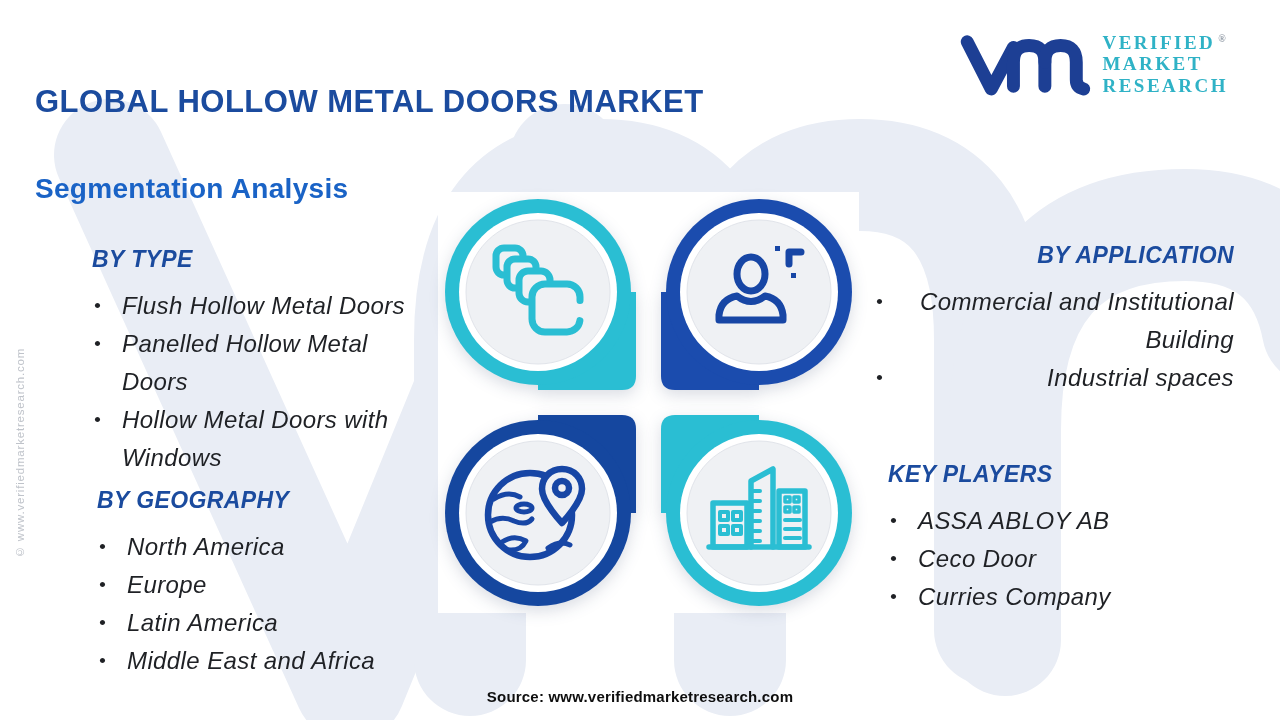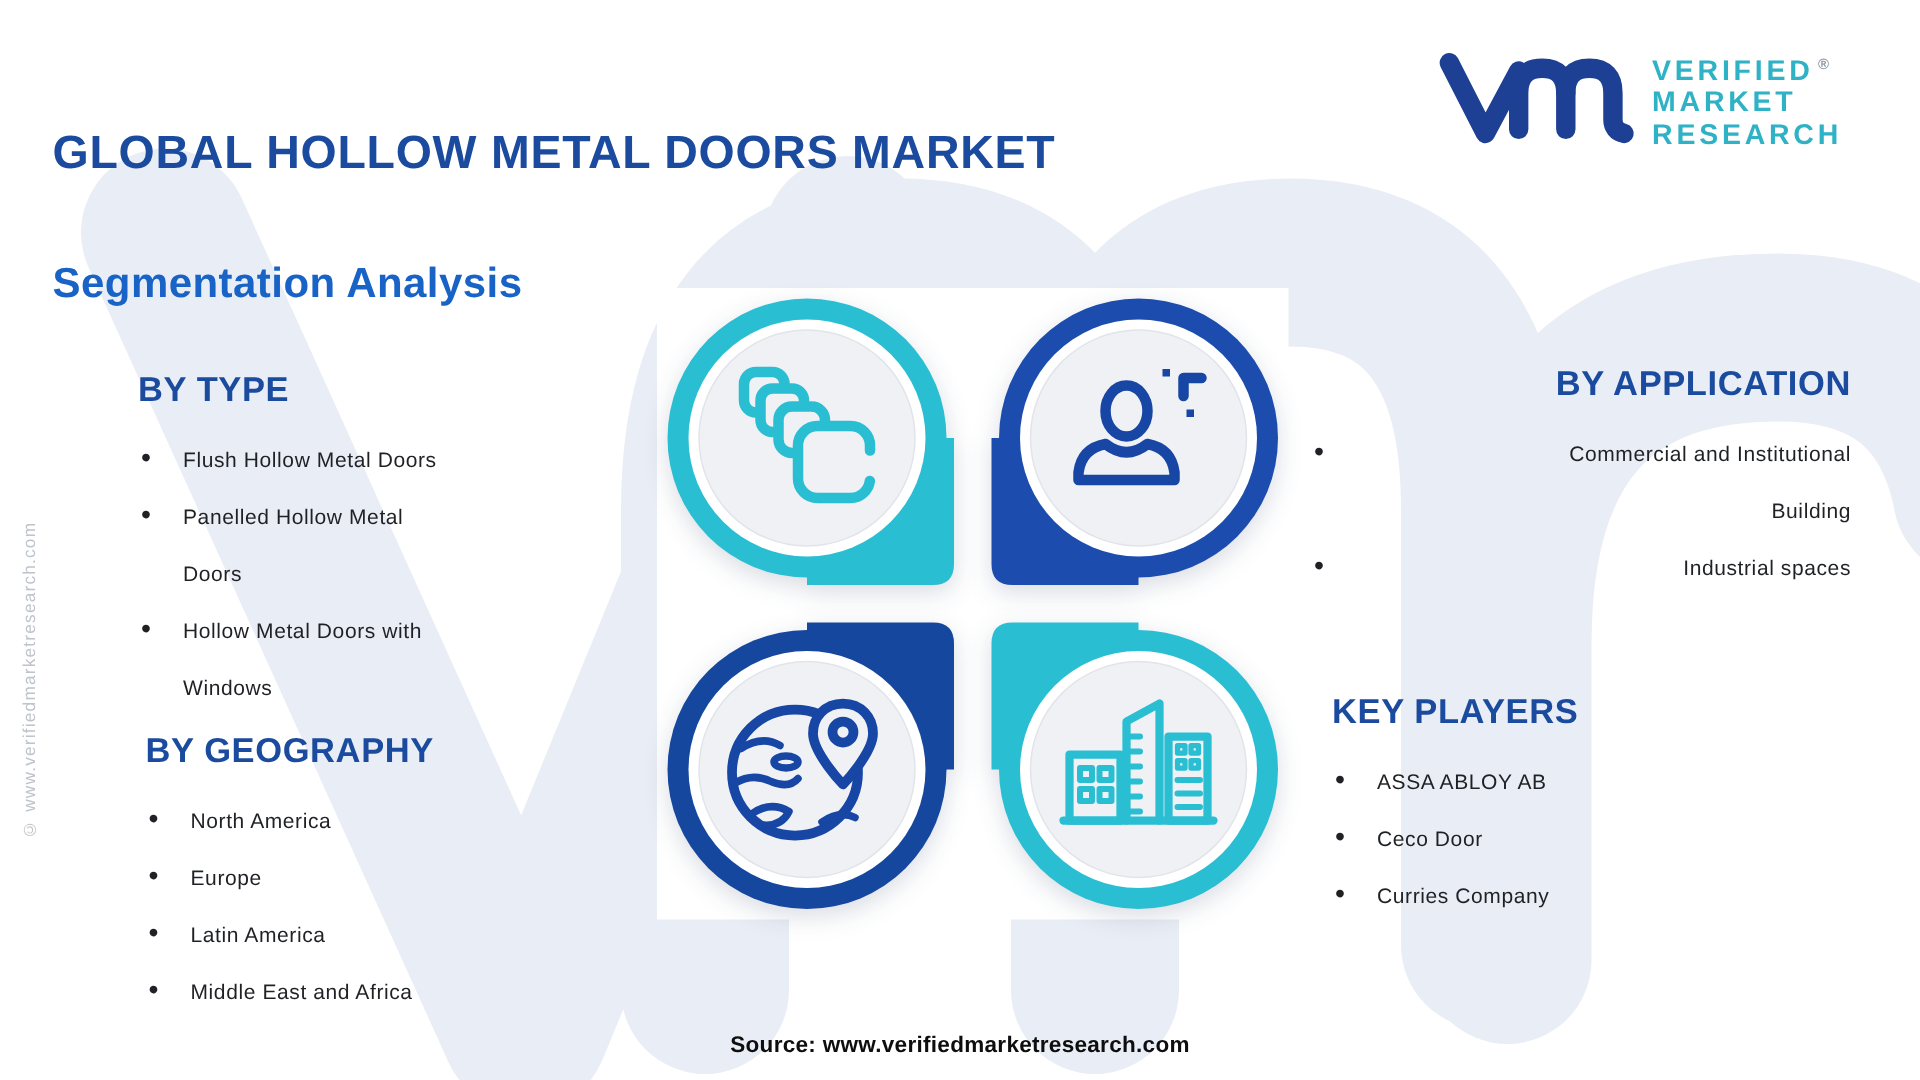--- a/index.html
+++ b/index.html
@@ -6,41 +6,41 @@
   .canvas{
     position:relative;width:1280px;height:720px;overflow:hidden;background:#ffffff;
     font-family:"Liberation Sans",sans-serif;
   }
   .watermark{position:absolute;left:0;top:0;z-index:0;}
   
   .page-title{
     position:absolute;left:35px;top:84px;z-index:3;margin:0;
     font-size:31px;font-weight:800;letter-spacing:.5px;color:var(--heading_blue,#1b4b9e);
   }
-  .logo{position:absolute;right:52px;top:27px;z-index:3;display:flex;align-items:flex-end;}
+  .logo{position:absolute;right:52px;top:27px;z-index:3;display:flex;align-items:center;font-family:Liberation Serif, serif;}
   .logo-mark{width:134px;height:74px;flex:0 0 auto;}
   .logo-text{margin-left:10px;line-height:1.12;}
   .logo-line{
     font-size:19px;font-weight:800;letter-spacing:2.5px;color:var(--logo_teal,#2fb2c6);
     position:relative;white-space:nowrap;
   }
   .reg{font-size:10px;font-weight:700;color:#8d97a3;position:relative;top:-7px;left:3px;letter-spacing:0;}
   .subtitle{
     position:absolute;left:35px;top:173px;z-index:3;margin:0;
     font-size:28px;font-weight:700;letter-spacing:.3px;color:var(--subtitle_blue,#1a63c6);
   }
   
-  .panel{position:absolute;z-index:3;}
+  .panel{position:absolute;z-index:3;font-style:italic;}
   .panel h3{
     margin:0 0 14px 0;font-size:23px;font-weight:800;letter-spacing:.4px;
     color:var(--heading_blue,#1b4b9e);
   }
   .panel ul{margin:0;padding:0;list-style:none;}
   .panel li{
-    position:relative;padding-left:30px;font-size:14px;line-height:38px;
+    position:relative;padding-left:30px;font-size:24px;line-height:38px;
     letter-spacing:.4px;color:var(--text,#1f2125);white-space:pre-line;
   }
   .panel li::before{content:"\2022";position:absolute;left:2px;top:0;font-size:19px;color:#1f2125;}
   #panel-type{left:92px;top:246px;width:330px;}
   #panel-geography{left:97px;top:487px;width:330px;}
   #panel-application{left:874px;top:242px;width:360px;text-align:right;}
   #panel-players{left:888px;top:461px;width:360px;}
   
   .wheel{
     position:absolute;left:438px;top:192px;z-index:2;background:#ffffff;

